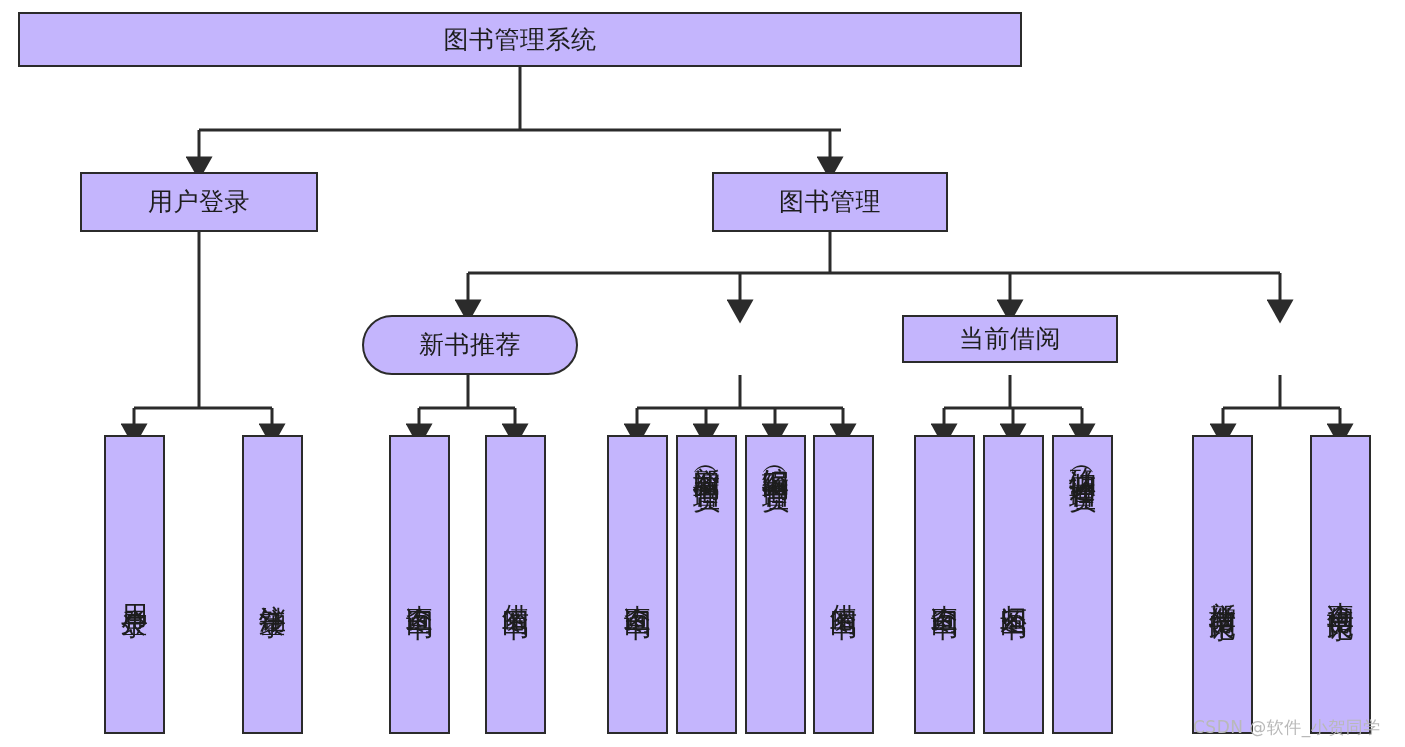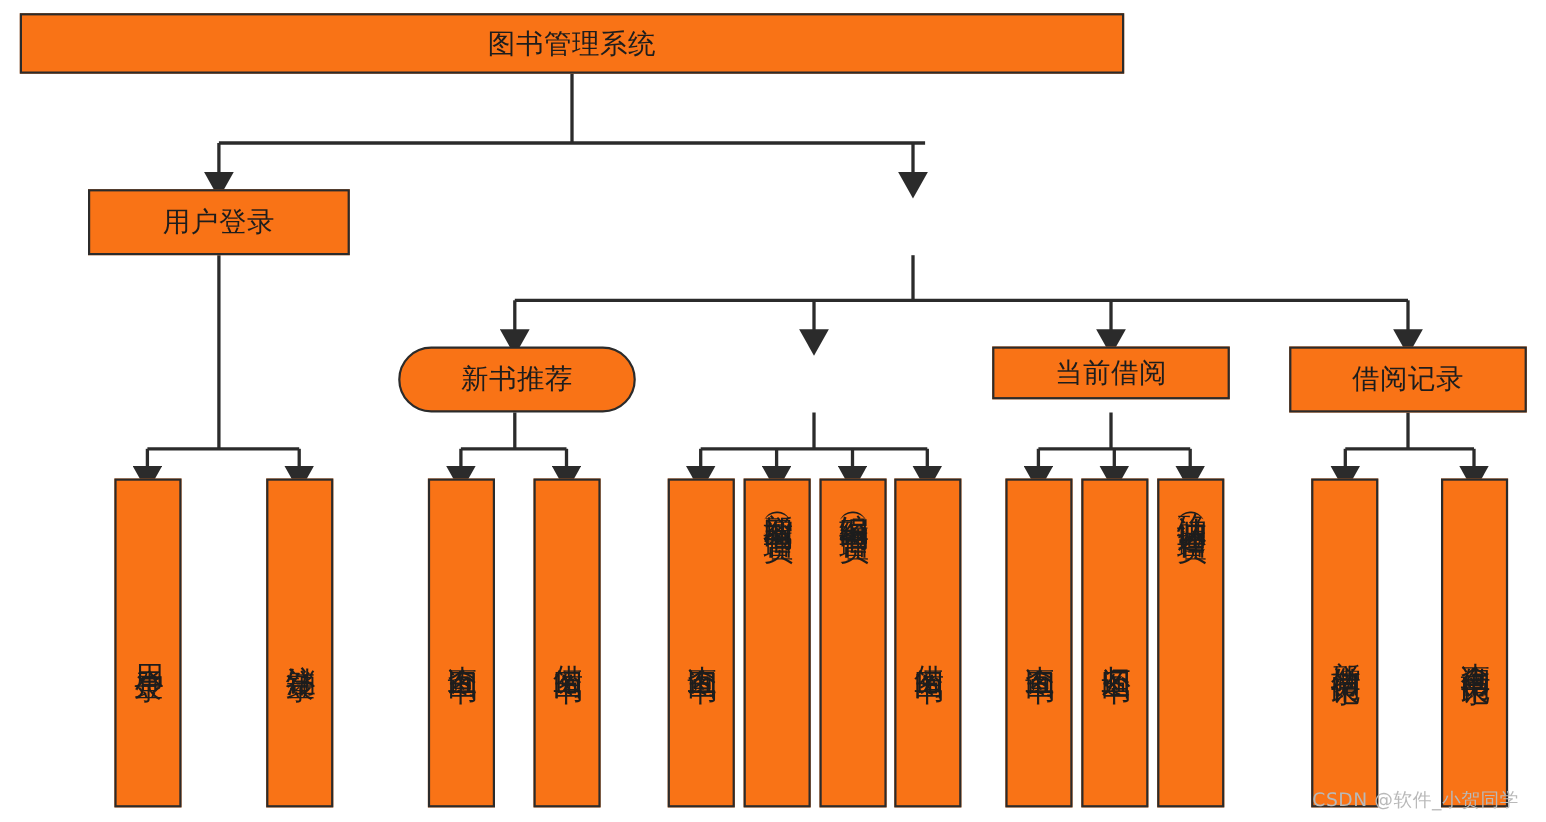--- a/index.html
+++ b/index.html
@@ -22,21 +22,21 @@
     position: absolute;
     left: 0;
     top: 0;
     width: 1405px;
     height: 747px;
     pointer-events: none;
   }
   .node {
     position: absolute;
     box-sizing: border-box;
-    background: #f97316;
+    background: #c4b5fd;
     border: 2px solid #2b2b2b;
     display: flex;
     align-items: center;
     justify-content: center;
     color: #1d1d1d;
   }
   .node-label {
     display: block;
     text-align: center;
     line-height: 1.18;
@@ -130,29 +130,29 @@
     </g>
   </svg>
 
   <div class="node root horiz" style="left:18px; top:12px; width:1004px; height:55px;">
     <span class="node-label">图书管理系统</span>
   </div>
 
   <div class="node horiz" style="left:80px; top:172px; width:238px; height:60px;">
     <span class="node-label">用户登录</span>
   </div>
+  <div class="node horiz" style="left:712px; top:172px; width:236px; height:60px;">
+    <span class="node-label">图书管理</span>
+  </div>
 
   <div class="node horiz" style="left:362px; top:315px; width:216px; height:60px;border-radius:30px;">
     <span class="node-label">新书推荐</span>
   </div>
   <div class="node horiz" style="left:902px; top:315px; width:216px; height:48px;">
     <span class="node-label">当前借阅</span>
-  </div>
-  <div class="node horiz" style="left:1172px; top:315px; width:216px; height:60px;">
-    <span class="node-label">借阅记录</span>
   </div>
 
   <div class="node vert mid" style="left:104px; top:435px; width:61px; height:299px;">
     <span class="node-label">用户登录</span>
   </div>
   <div class="node vert mid" style="left:242px; top:435px; width:61px; height:299px;">
     <span class="node-label">注销登录</span>
   </div>
 
   <div class="node vert mid" style="left:389px; top:435px; width:61px; height:299px;">

